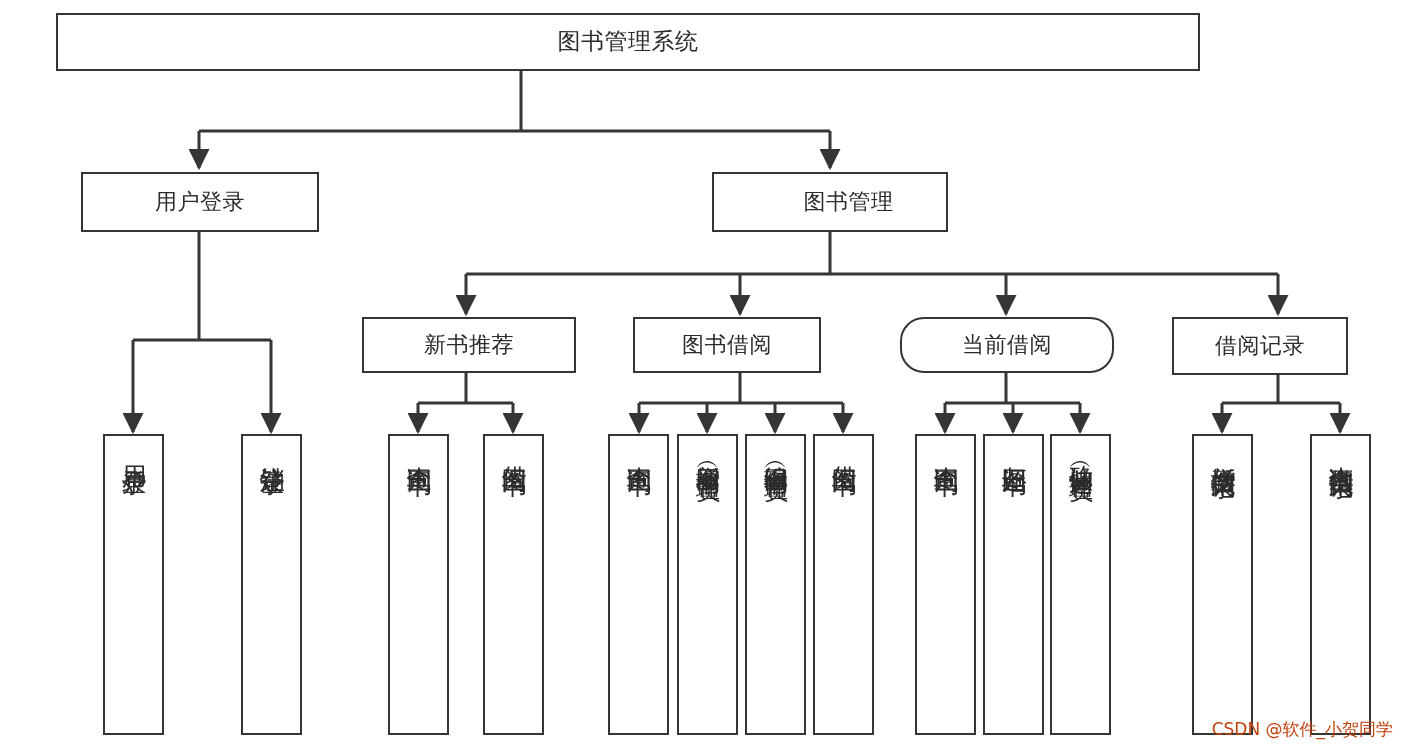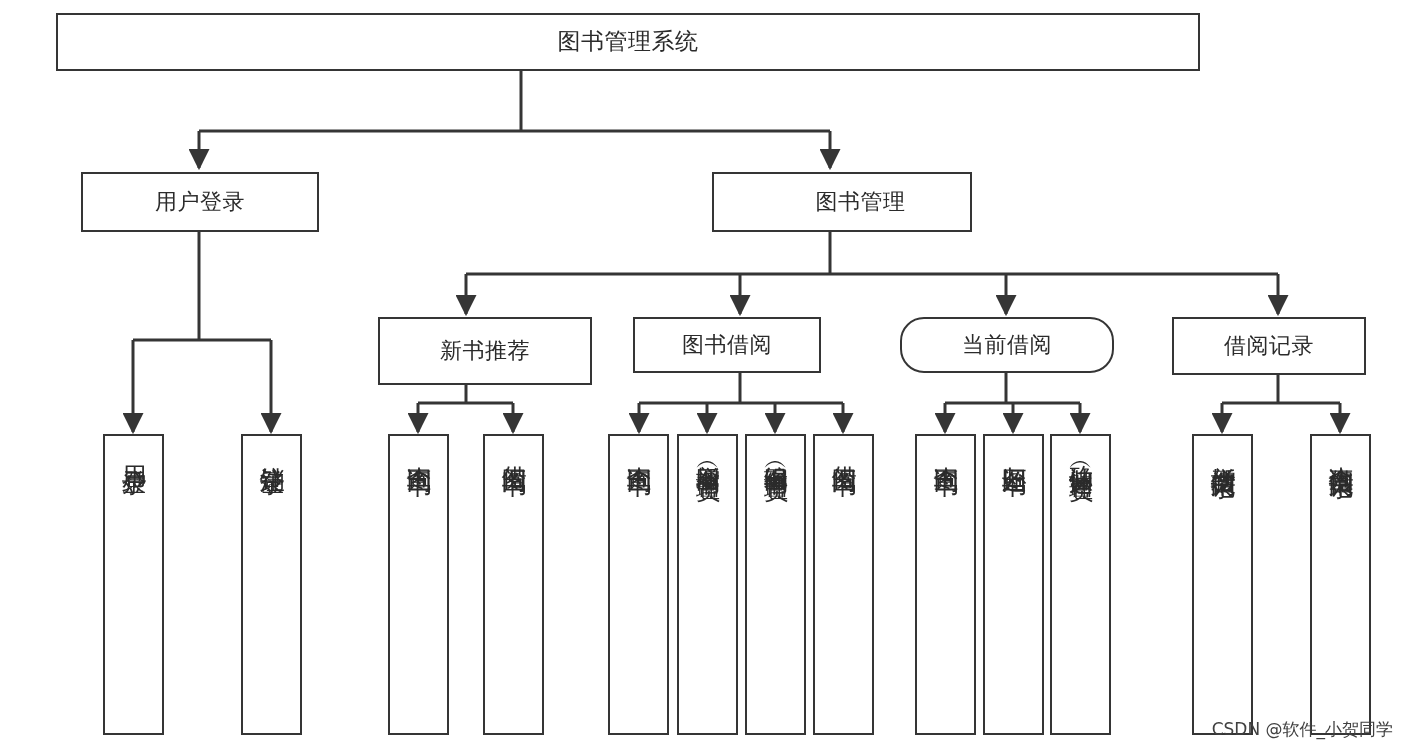--- a/index.html
+++ b/index.html
@@ -65,21 +65,21 @@
     white-space: nowrap;
   }
   .v-node.tall-text .node-label {
     font-size: 24px;
   }
   .watermark {
     position: absolute;
     right: 12px;
     bottom: 6px;
     font-size: 17px;
-    color: #404040;
+    color: #c2410c;
     z-index: 5;
     white-space: nowrap;
     font-family: "DejaVu Sans", "Liberation Sans", sans-serif;
   }
 </style>
 </head>
 <body>
 
 <div id="canvas">
 
@@ -137,37 +137,37 @@
   </svg>
 
   <div class="node h-node title" style="left:20px; top:13px; width:1144px; height:58px;margin-left:36px;">
     <span class="node-label">图书管理系统</span>
   </div>
 
   <div class="node h-node" style="left:81px; top:172px; width:238px; height:60px;">
     <span class="node-label">用户登录</span>
   </div>
 
-  <div class="node h-node" style="left:712px; top:172px; width:260px; height:60px;padding-left:37px;">
+  <div class="node h-node" style="left:712px; top:172px; width:236px; height:60px;padding-left:37px;">
     <span class="node-label">图书管理</span>
   </div>
 
-  <div class="node h-node" style="left:362px; top:317px; width:214px; height:68px;margin-left:16px;">
+  <div class="node h-node" style="left:362px; top:317px; width:214px; height:56px;">
     <span class="node-label">新书推荐</span>
   </div>
 
   <div class="node h-node" style="left:633px; top:317px; width:188px; height:56px;">
     <span class="node-label">图书借阅</span>
   </div>
 
   <div class="node h-node" style="left:900px; top:317px; width:214px; height:56px;border-radius:24px;">
     <span class="node-label">当前借阅</span>
   </div>
 
-  <div class="node h-node" style="left:1172px; top:317px; width:194px; height:58px;">
+  <div class="node h-node" style="left:1172px; top:317px; width:176px; height:58px;">
     <span class="node-label">借阅记录</span>
   </div>
 
   <div class="node v-node" style="left:103px; top:434px; width:61px; height:301px;">
     <span class="node-label">用户登录</span>
   </div>
 
   <div class="node v-node" style="left:241px; top:434px; width:61px; height:301px;">
     <span class="node-label">注销登录</span>
   </div>

